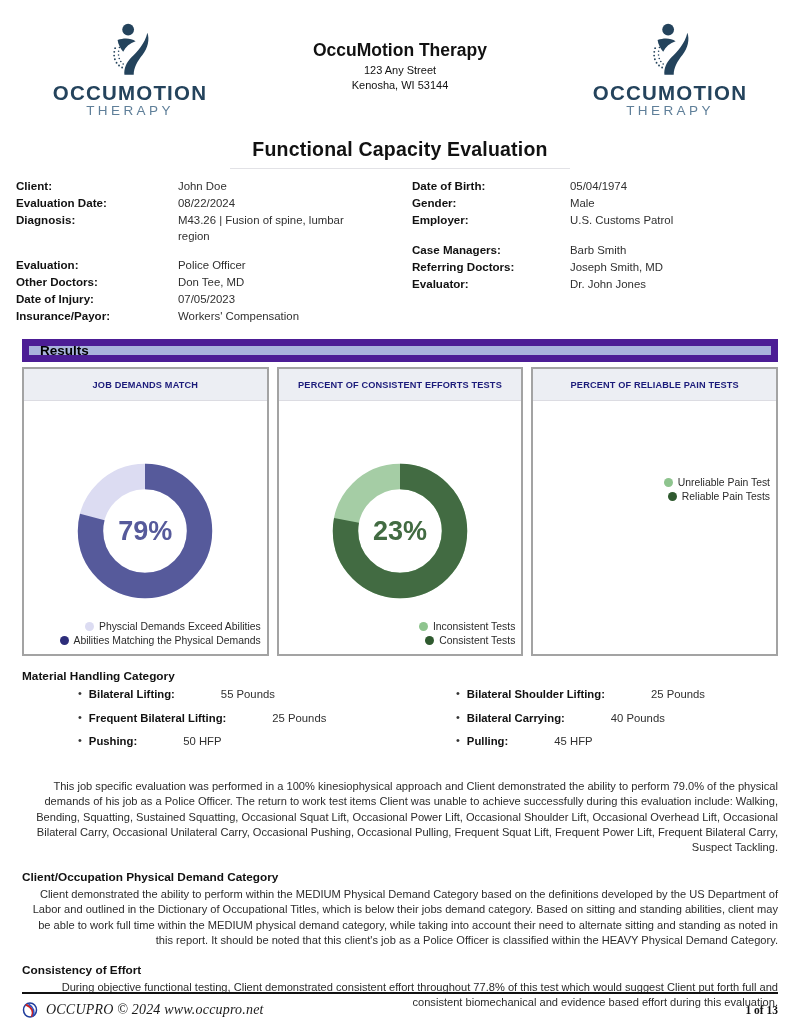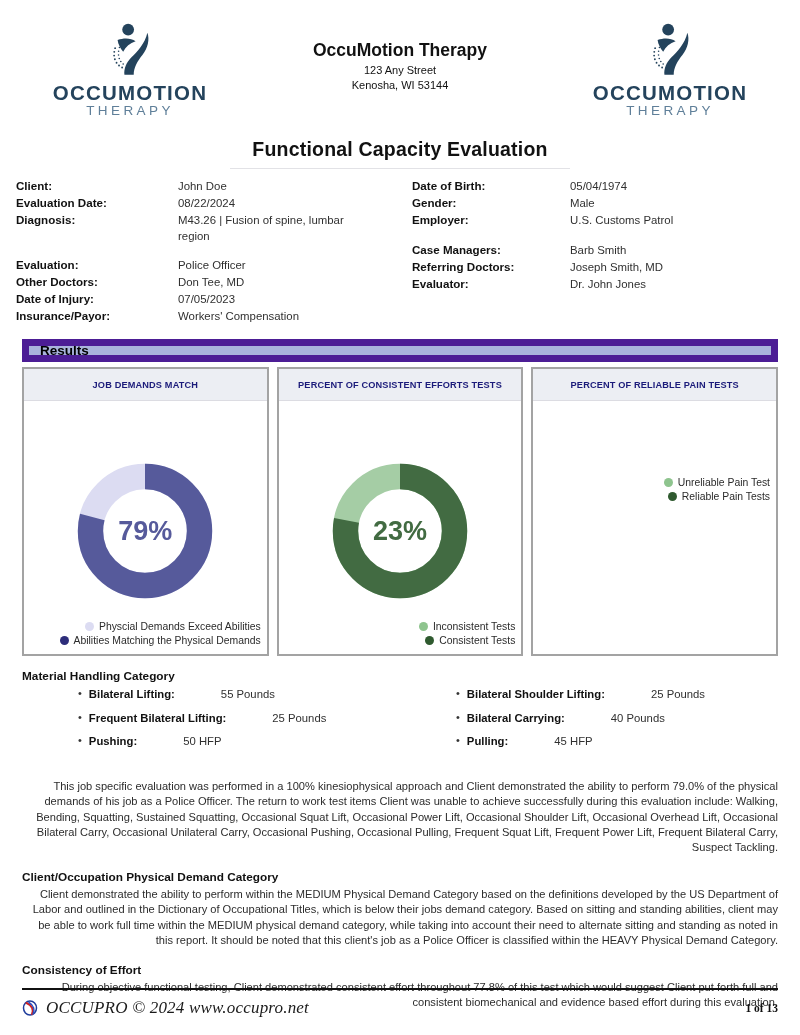--- a/index.html
+++ b/index.html
@@ -298,21 +298,21 @@
     margin-top: 8px;
   }
   .footer-left {
     display: flex;
     align-items: center;
     gap: 8px;
   }
   .footer-text {
     font-family: "Liberation Serif", serif;
     font-style: italic;
-    font-size: 17px;
+    font-size: 14px;
     color: #1a1a1a;
     letter-spacing: 0.2px;
   }
   .footer-page {
     font-family: "Liberation Serif", serif;
     font-size: 11.5px;
     font-weight: bold;
     color: #111;
   }
 </style>

